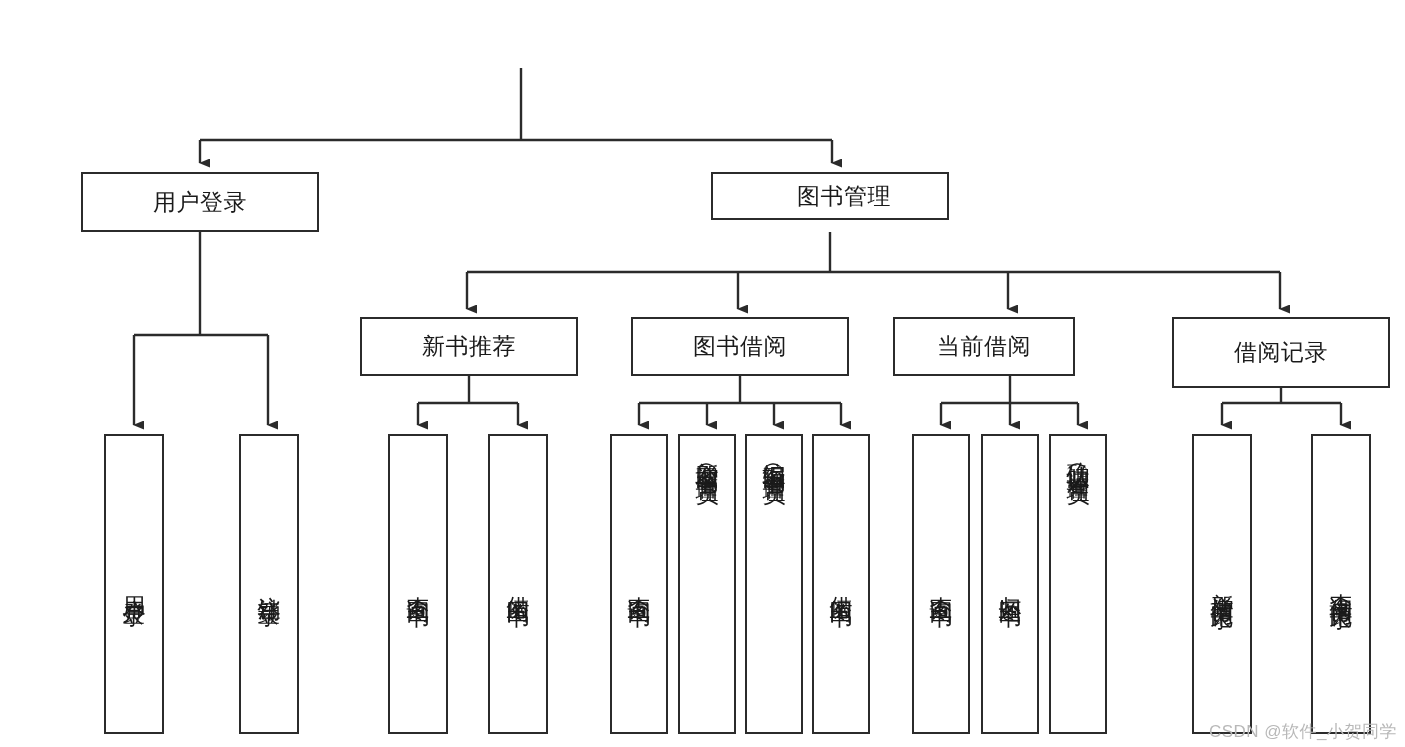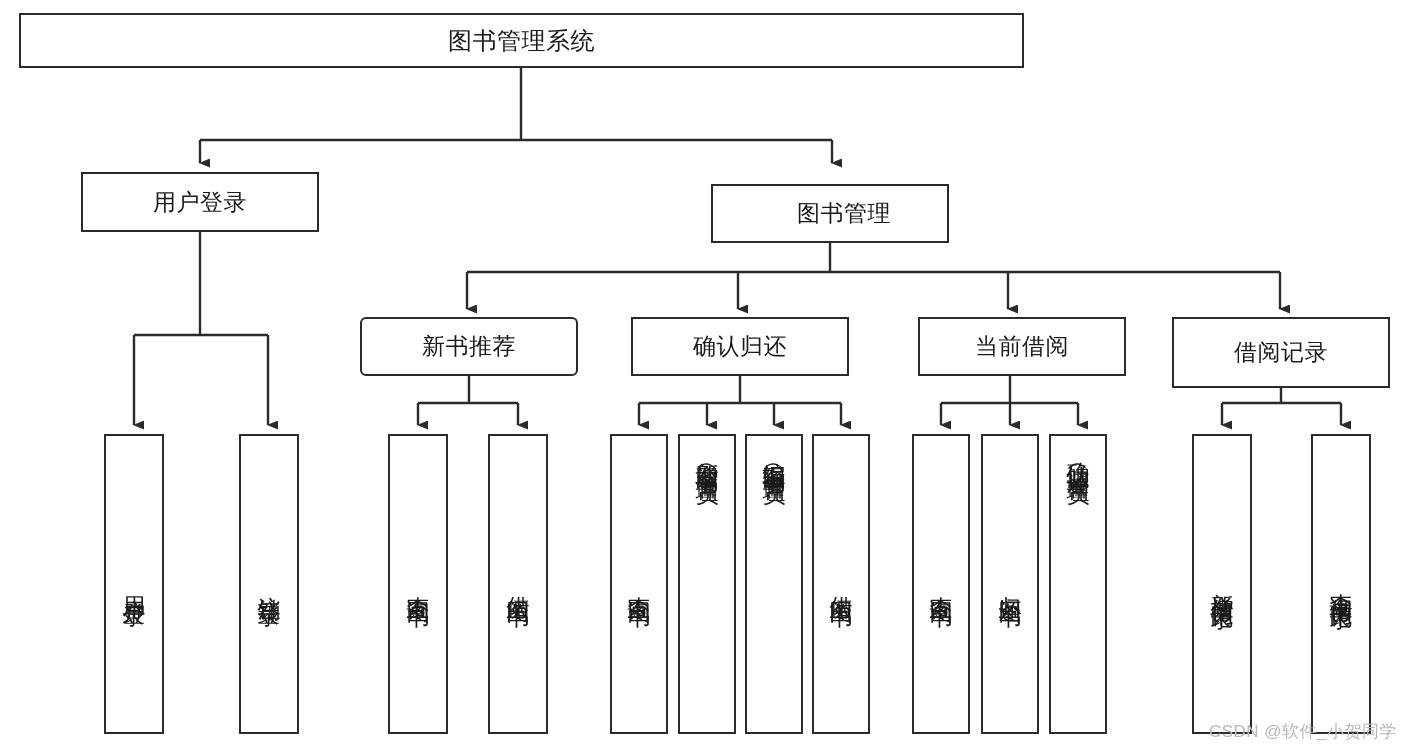--- a/index.html
+++ b/index.html
@@ -128,41 +128,38 @@
       <path d="M1010,403 L1010,425" marker-end="url(#arrowhead)"></path>
       <path d="M1078,403 L1078,425" marker-end="url(#arrowhead)"></path>
 
       <path d="M1281,376 L1281,403"></path>
       <path d="M1222,403 L1341,403"></path>
       <path d="M1222,403 L1222,425" marker-end="url(#arrowhead)"></path>
       <path d="M1341,403 L1341,425" marker-end="url(#arrowhead)"></path>
     </g>
   </svg>
 
-  <div class="node horiz root" style="left:19px; top:13px; width:1005px; height:55px;">
-    <span class="node-label">图书管理系统</span>
-  </div>
 
   <div class="node horiz" style="left:81px; top:172px; width:238px; height:60px;">
     <span class="node-label">用户登录</span>
   </div>
 
-  <div class="node horiz" style="left:711px; top:184px; width:238px; height:59px;padding-left:28px;">
+  <div class="node horiz" style="left:711px; top:172px; width:238px; height:48px;padding-left:28px;">
     <span class="node-label">图书管理</span>
   </div>
 
-  <div class="node horiz" style="left:360px; top:317px; width:218px; height:59px;border-radius:6px;">
+  <div class="node horiz" style="left:360px; top:317px; width:218px; height:59px;">
     <span class="node-label">新书推荐</span>
   </div>
 
   <div class="node horiz" style="left:631px; top:317px; width:218px; height:59px;">
-    <span class="node-label">确认归还</span>
-  </div>
-
-  <div class="node horiz" style="left:918px; top:317px; width:208px; height:59px;">
+    <span class="node-label">图书借阅</span>
+  </div>
+
+  <div class="node horiz" style="left:893px; top:317px; width:182px; height:59px;">
     <span class="node-label">当前借阅</span>
   </div>
 
   <div class="node horiz" style="left:1172px; top:317px; width:218px; height:71px;">
     <span class="node-label">借阅记录</span>
   </div>
 
   <div class="node vert centered" style="left:104px; top:434px; width:60px; height:300px;">
     <span class="node-label">用户登录</span>
   </div>

